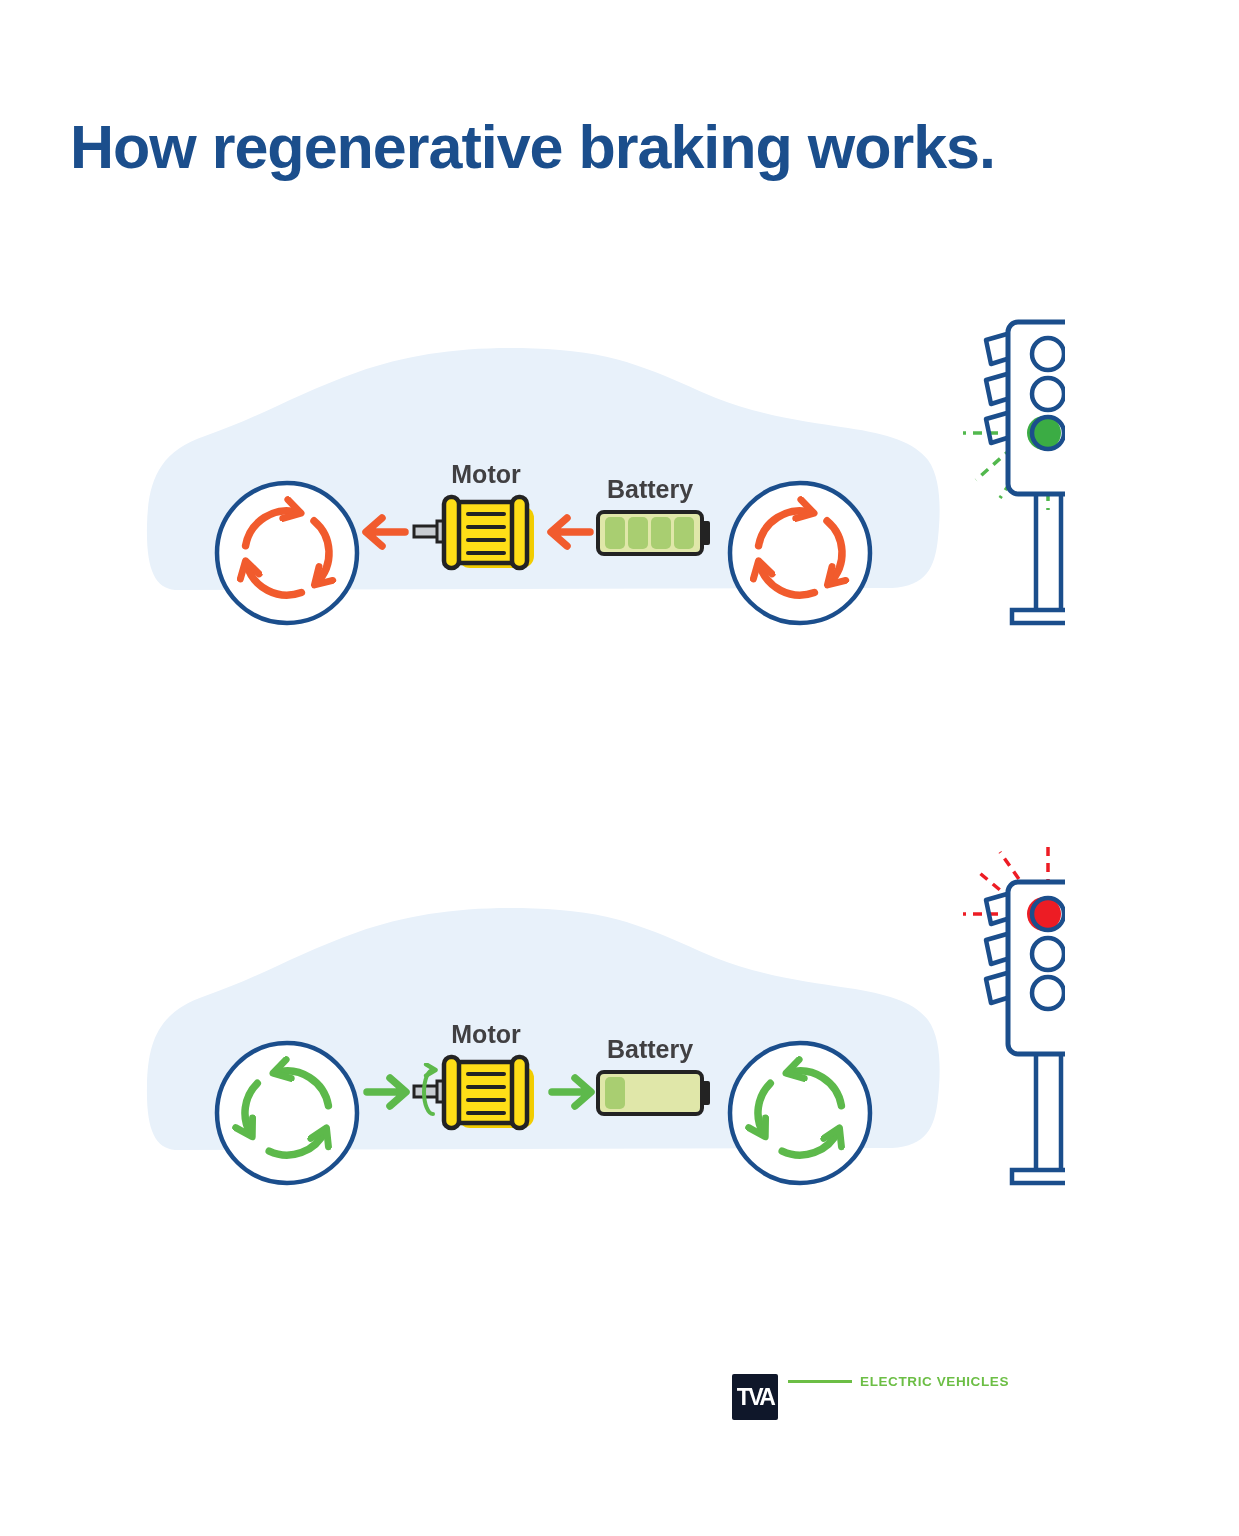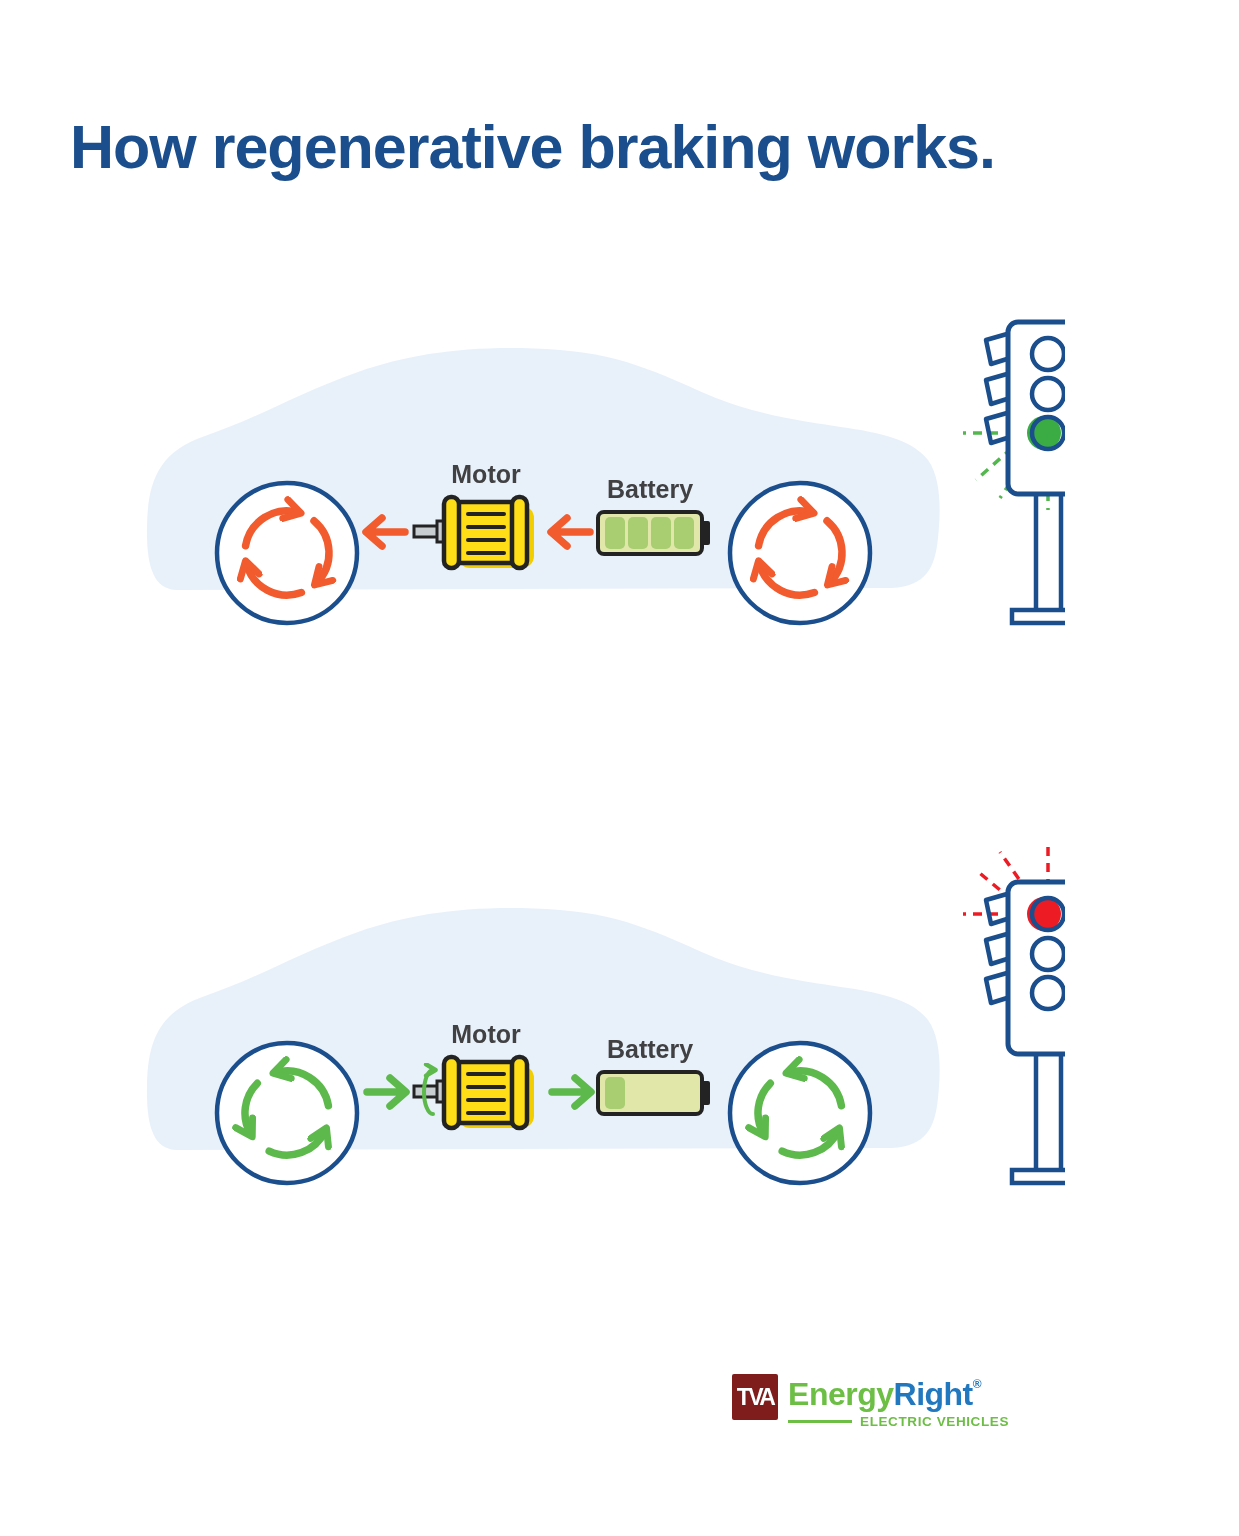--- a/index.html
+++ b/index.html
@@ -10,21 +10,21 @@
   svg.scene{position:absolute;left:0;width:1239px;height:380px;overflow:visible;}
   #scene1{top:280px;}
   #scene2{top:840px;}
   .caption{position:absolute;left:0;width:100%;text-align:center;
            font-size:28px;color:#1B4E8C;line-height:1.45;}
   #caption1{top:694px;}
   #caption2{top:1248px;}
   #caption2 .cap-inner{display:inline-block;max-width:740px;}
   .caption b{font-weight:bold;}
   .footer{position:absolute;top:1374px;right:56px;display:flex;align-items:flex-start;gap:10px;}
-  .tva-box{width:46px;height:46px;background:#7f1d1d;color:#ffffff;display:flex;
+  .tva-box{width:46px;height:46px;background:#0f172a;color:#ffffff;display:flex;
            align-items:center;justify-content:center;font-weight:bold;font-size:23px;
            letter-spacing:-2.5px;border-radius:2px;}
   .brand-col{display:flex;flex-direction:column;}
   .brand-line1{font-size:32px;font-weight:bold;line-height:40px;letter-spacing:-0.5px;}
   .brand-energy{color:#6CBE45;}
   .brand-right{color:#2278BE;}
   .brand-reg{font-size:12px;color:#2278BE;vertical-align:top;line-height:20px;font-weight:bold;}
   .brand-line2{display:flex;align-items:center;gap:8px;margin-top:0px;}
   .brand-rule{width:64px;height:3px;background:#6CBE45;}
   .brand-tagline{font-size:13.5px;font-weight:bold;color:#6CBE45;letter-spacing:0.6px;}
@@ -214,23 +214,20 @@
       <circle cx="1048" cy="113" r="16" fill="#ffffff" stroke="#1B4E8C" stroke-width="4.5"></circle>
       <path d="M 1036 174 L 1036 290 M 1061 174 L 1061 290" fill="none" stroke="#1B4E8C" stroke-width="4.5"></path>
       <rect x="1012" y="290" width="74" height="13" fill="#ffffff" stroke="#1B4E8C" stroke-width="4.5"></rect>
     </g>
   </svg>
 
 
   <div class="footer">
     <div class="tva-box">TVA</div>
     <div class="brand-col">
-      <div class="brand-line1">
-        <span class="brand-energy">Energy</span><span class="brand-right">Right</span><sup class="brand-reg">®</sup>
-      </div>
       <div class="brand-line2">
         <div class="brand-rule"></div>
         <div class="brand-tagline">ELECTRIC VEHICLES</div>
       </div>
     </div>
   </div>
 
 </div>
 
 </body></html>

